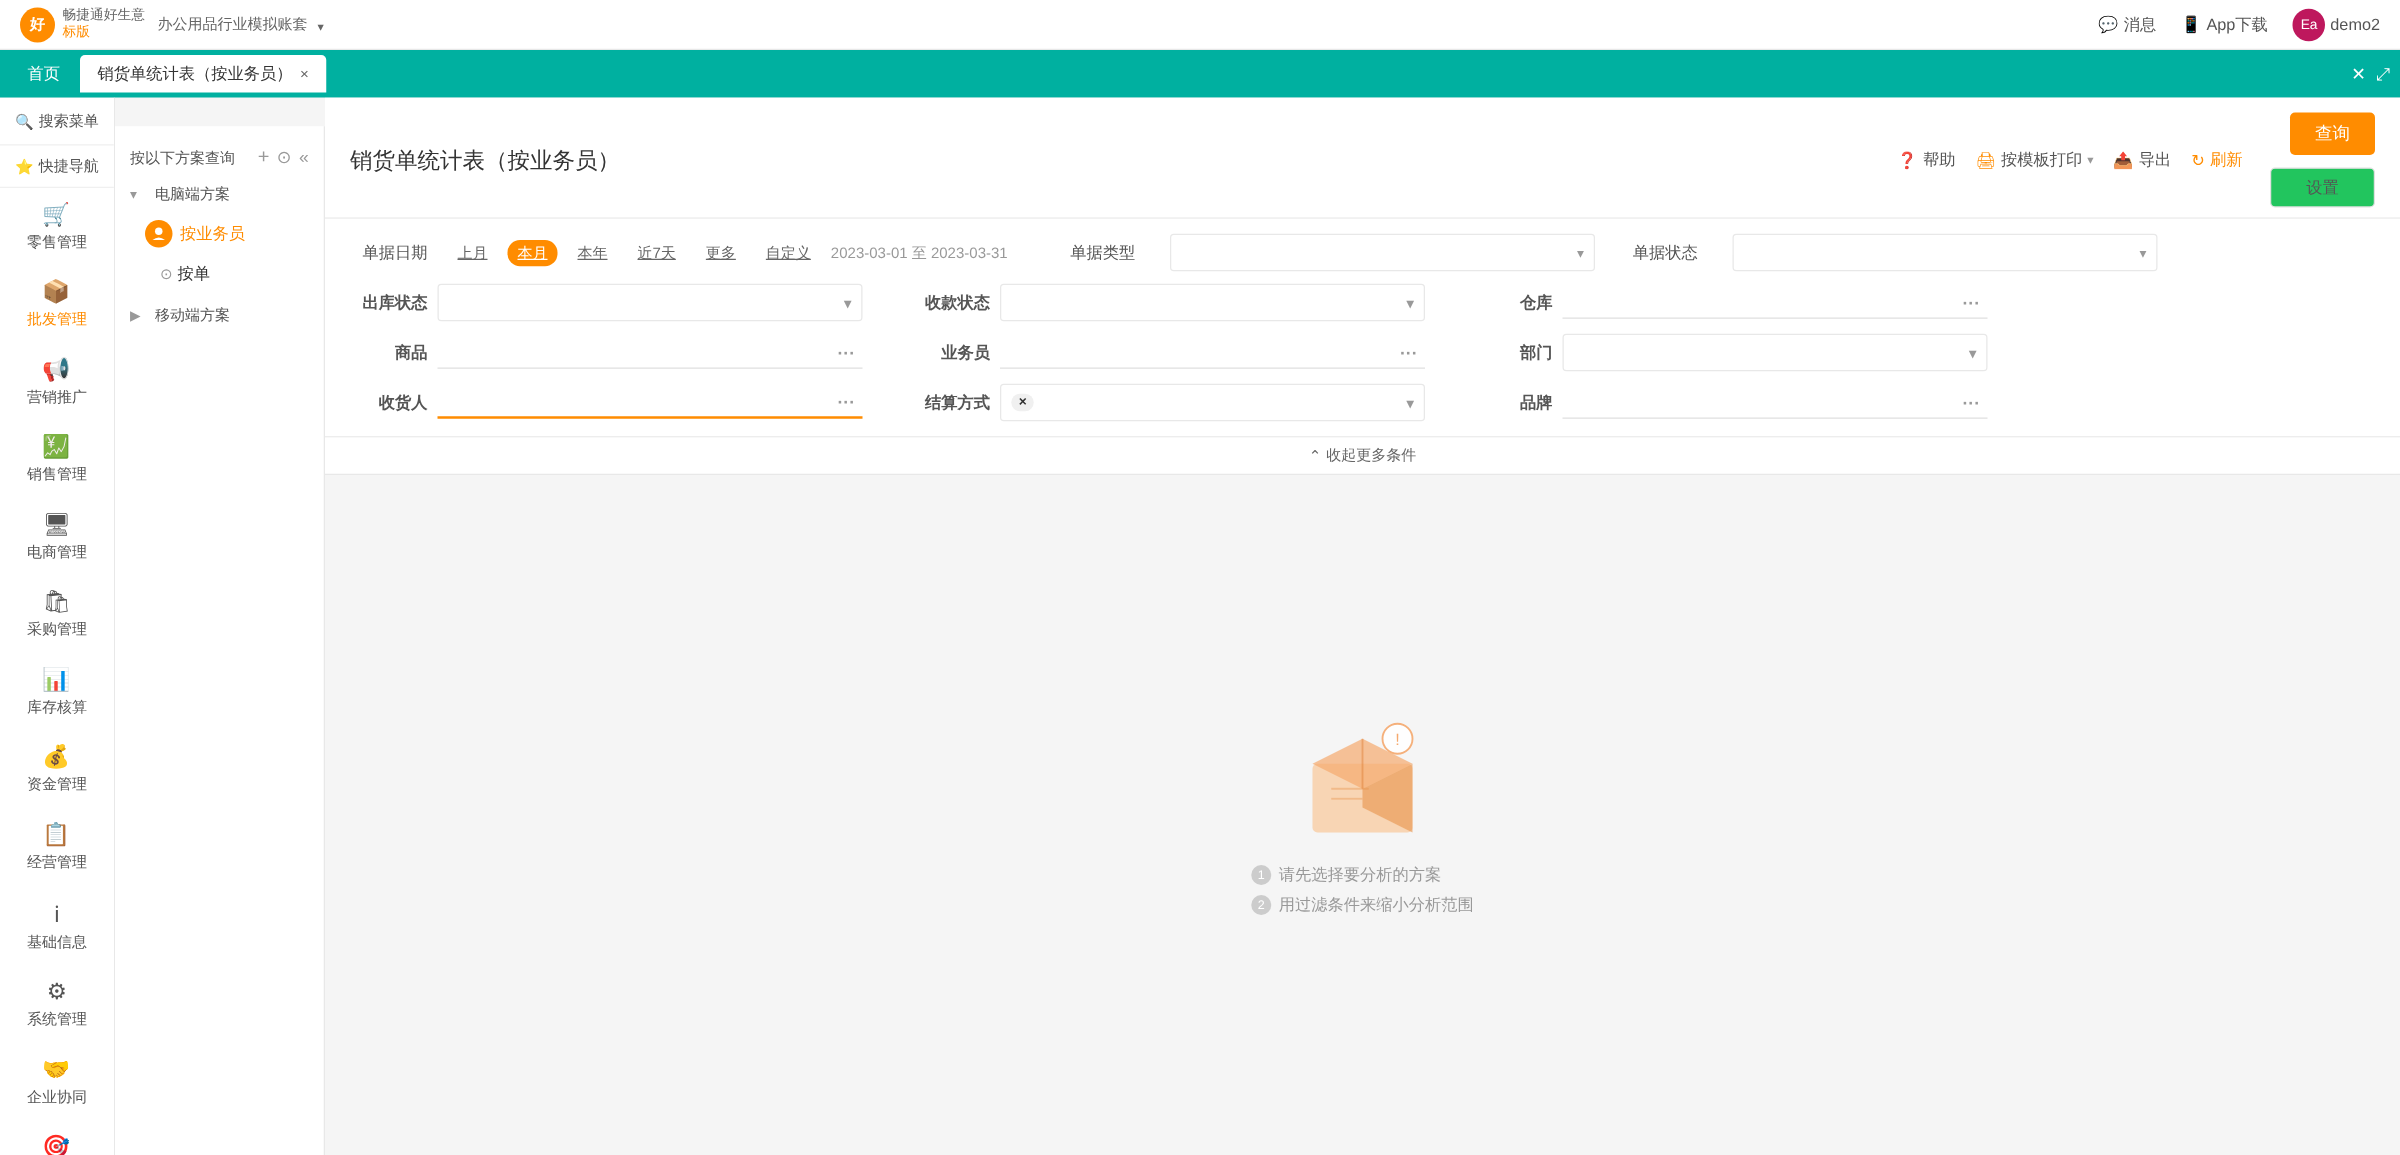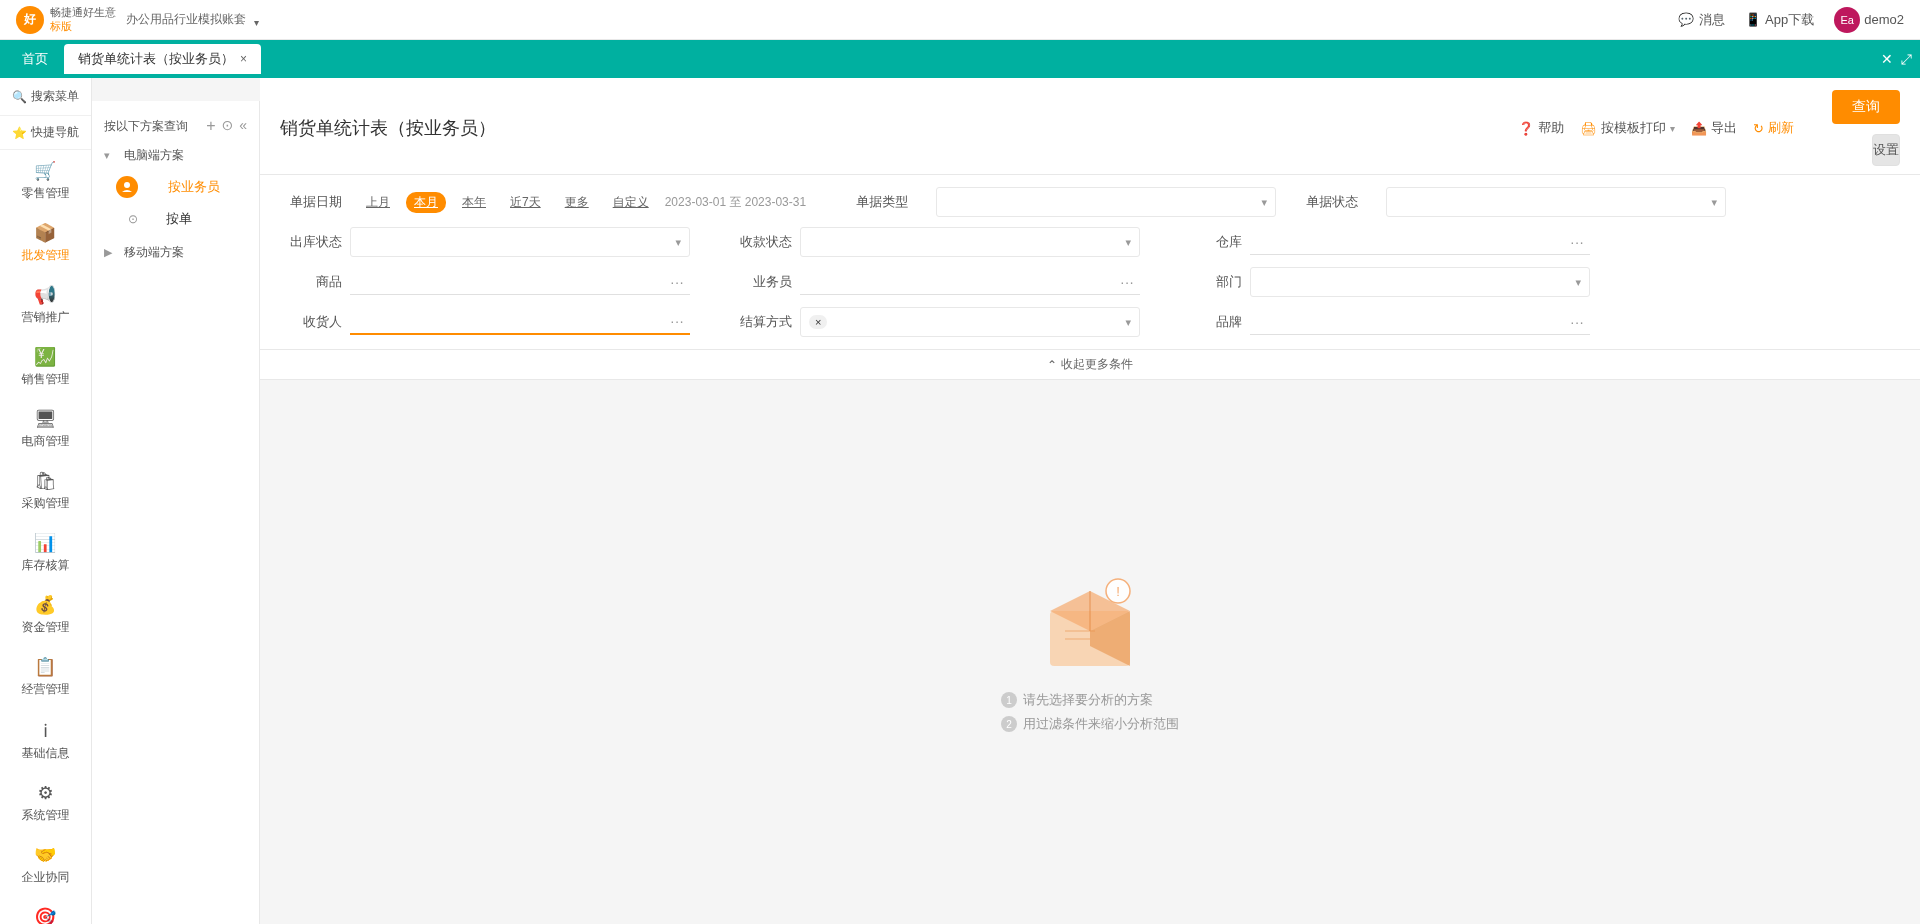--- a/index.html
+++ b/index.html
@@ -40,36 +40,36 @@
     .content-area { flex: 1; display: flex; overflow: hidden; }
 
     
     .left-panel { width: 168px; background: #fff; border-right: 1px solid #e8e8e8; padding: 10px 0; flex-shrink: 0; overflow-y: auto; margin-top: 23px; }
     .panel-header { display: flex; align-items: center; justify-content: space-between; padding: 6px 12px; font-size: 13px; color: #333; font-weight: 500; }
     .panel-header-actions { display: flex; gap: 6px; color: #999; cursor: pointer; }
     .panel-tree { padding: 0 0; }
     .tree-item { display: flex; align-items: center; padding: 6px 12px; font-size: 13px; color: #333; cursor: pointer; }
     .tree-item.active { color: #ff8c00; }
     .tree-item .tree-icon { width: 16px; margin-right: 4px; font-size: 11px; color: #999; }
-    .tree-child { padding-left: 24px; gap: 24px; }
+    .tree-child { padding-left: 24px; }
     .tree-badge { width: 22px; height: 22px; border-radius: 50%; background: #ff8c00; color: #fff; font-size: 11px; display: flex; align-items: center; justify-content: center; margin-right: 6px; }
 
     
     .main-content { flex: 1; display: flex; flex-direction: column; overflow: hidden; background: #f5f5f5; }
     .page-header { background: #fff; padding: 12px 20px 8px; border-bottom: 1px solid #e8e8e8; display: flex; align-items: center; justify-content: space-between; }
     .page-title { font-size: 18px; font-weight: 500; color: #333; }
     .page-actions { display: flex; align-items: center; gap: 16px; font-size: 13px; color: #555; }
     .page-action-item { display: flex; align-items: center; gap: 4px; cursor: pointer; }
     .page-action-item .icon { color: #ff8c00; }
     .export-btn { display: flex; align-items: center; gap: 4px; cursor: pointer; }
     .refresh-btn { color: #ff8c00; display: flex; align-items: center; gap: 4px; cursor: pointer; }
 
     
     .filter-area { background: #fff; padding: 12px 20px; border-bottom: 1px solid #e8e8e8; }
-    .filter-row { display: flex; align-items: center; margin-bottom: 10px; gap: 0; }
+    .filter-row { display: flex; align-items: center; margin-bottom: 10px; gap: 0; font-weight: bold; }
     .filter-row:last-child { margin-bottom: 0; }
     .filter-label { width: 70px; font-size: 13px; color: #555; flex-shrink: 0; text-align: right; padding-right: 8px; }
     .filter-select { flex: 1; max-width: 340px; border: 1px solid #e8e8e8; border-radius: 3px; padding: 5px 8px; font-size: 13px; outline: none; color: #333; background: #fff; display: flex; align-items: center; justify-content: space-between; cursor: pointer; position: relative; height: 30px; }
     .filter-select .chevron { color: #999; font-size: 11px; }
     .filter-dots { color: #999; font-size: 14px; cursor: pointer; margin-left: 4px; }
 
     .date-row { display: flex; align-items: center; margin-bottom: 10px; }
     .date-tabs { display: flex; gap: 8px; align-items: center; margin-left: 8px; }
     .date-tab { padding: 2px 8px; border-radius: 10px; font-size: 12px; cursor: pointer; color: #666; text-decoration: underline; }
     .date-tab.active { background: #ff8c00; color: #fff; }
@@ -82,21 +82,21 @@
 
     
     .result-area { flex: 1; background: #f5f5f5; display: flex; flex-direction: column; align-items: center; justify-content: center; overflow-y: auto; }
     .empty-state { display: flex; flex-direction: column; align-items: center; gap: 10px; }
     .empty-tips { display: flex; flex-direction: column; gap: 6px; }
     .empty-tip { display: flex; align-items: flex-start; gap: 6px; font-size: 13px; color: #999; }
     .tip-num { width: 16px; height: 16px; border-radius: 50%; background: #ccc; color: #fff; font-size: 10px; display: flex; align-items: center; justify-content: center; flex-shrink: 0; margin-top: 1px; }
 
     
     .query-btn { background: #ff8c00; color: #fff; border: none; border-radius: 4px; padding: 8px 20px; font-size: 14px; cursor: pointer; }
-    .setting-btn { background: #e5e5e5; color: #555; border: 1px solid #e0e0e0; border-radius: 4px; padding: 6px 0; font-size: 13px; cursor: pointer; margin-top: 6px; }
+    .setting-btn { background: #22c55e; color: #555; border: 1px solid #e0e0e0; border-radius: 4px; padding: 6px 28px; font-size: 13px; cursor: pointer; margin-top: 6px; }
 
     .right-action-col { display: flex; flex-direction: column; align-items: flex-end; gap: 4px; min-width: 90px; flex-shrink: 0; }
 
     
     ::-webkit-scrollbar { width: 4px; height: 4px; }
     ::-webkit-scrollbar-thumb { background: #ccc; border-radius: 2px; }
   </style>
 </head>
 <body>
 

